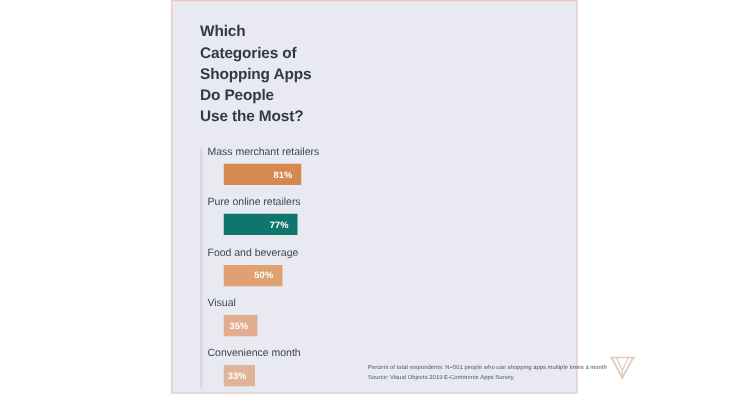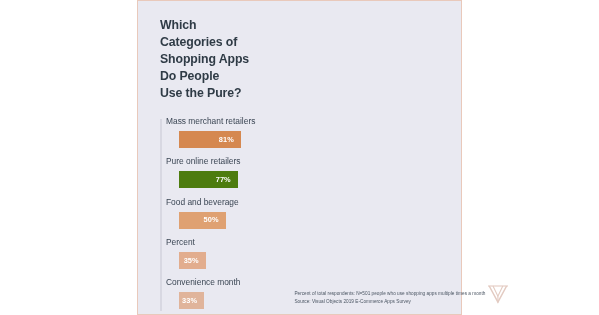--- a/index.html
+++ b/index.html
@@ -132,55 +132,55 @@
 </style>
 </head>
 <body>
 
 <div id="chart-card">
   <div id="top-rule"></div>
 
   <div id="card-inner">
     <h1 id="chart-title">
       <span>Which Categories of Shopping Apps Do People</span><br>
-      <span>Use the Pure?</span>
+      <span>Use the Most?</span>
     </h1>
 
     <div id="bars-region">
       <div id="axis-line"></div>
 
       <div class="bar-group">
         <div class="bar-label">Mass merchant retailers</div>
         <div class="bar-track">
           <div class="bar-fill" style="width: 81%; background: rgb(213, 136, 80);">
             <span class="bar-value">81%</span>
           </div>
         </div>
       </div>
 
       <div class="bar-group">
         <div class="bar-label">Pure online retailers</div>
         <div class="bar-track">
-          <div class="bar-fill" style="width: 77%; background: #4d7c0f;">
+          <div class="bar-fill" style="width: 77%; background: #0f766e;">
             <span class="bar-value">77%</span>
           </div>
         </div>
       </div>
 
       <div class="bar-group">
         <div class="bar-label">Food and beverage</div>
         <div class="bar-track">
           <div class="bar-fill" style="width: 61%; background: rgb(223, 161, 114);">
             <span class="bar-value">50%</span>
           </div>
         </div>
       </div>
 
       <div class="bar-group">
-        <div class="bar-label">Percent</div>
+        <div class="bar-label">Visual</div>
         <div class="bar-track">
           <div class="bar-fill" style="width: 35%; background: rgb(226, 173, 142);">
             <span class="bar-value">35%</span>
           </div>
         </div>
       </div>
 
       <div class="bar-group">
         <div class="bar-label">Convenience month</div>
         <div class="bar-track">

